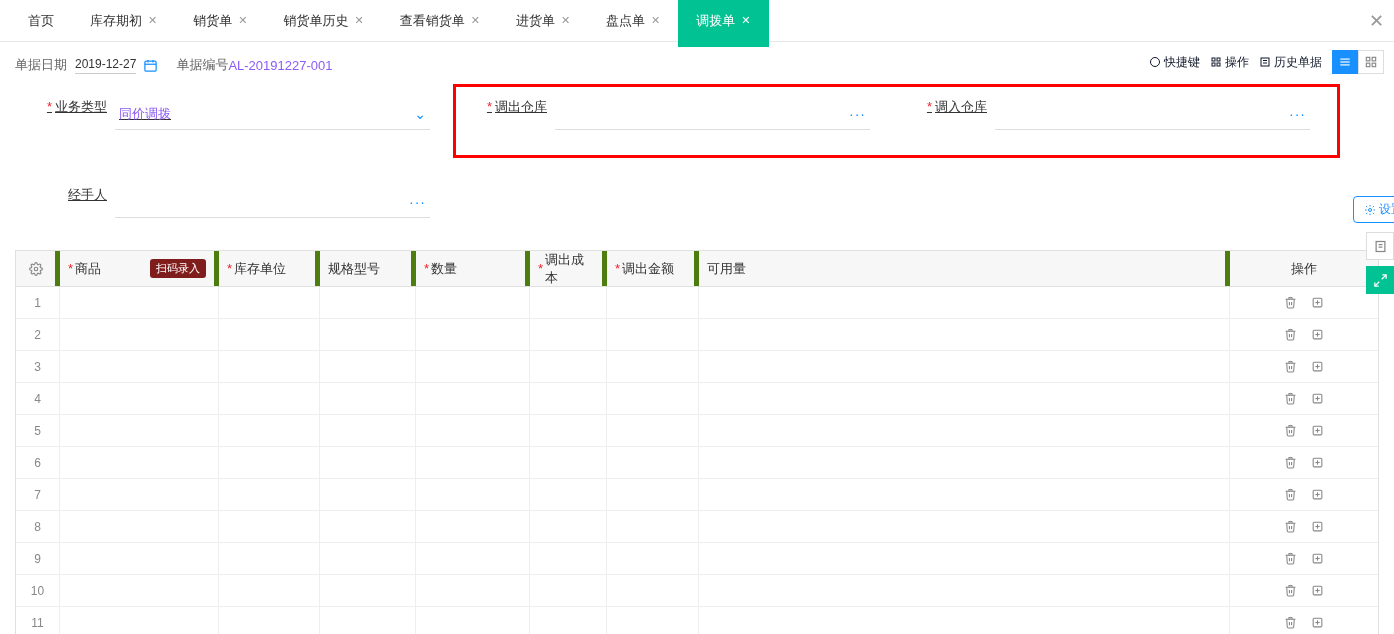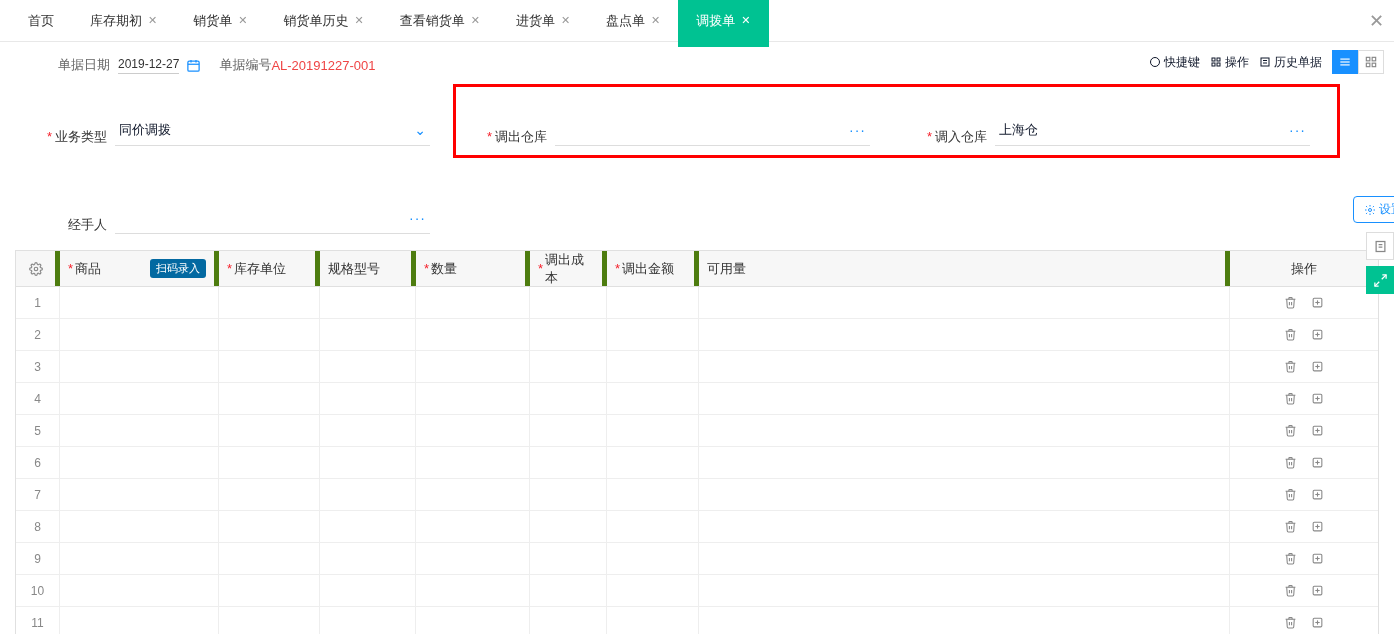--- a/index.html
+++ b/index.html
@@ -4,49 +4,49 @@
 <style>
 * { box-sizing: border-box; margin: 0; padding: 0; }
 body { font-family: "Microsoft YaHei", Arial, sans-serif; font-size: 13px; color: #333; background: #fff; width: 1394px; height: 634px; overflow: hidden; position: relative; }
 .tabs { display: flex; align-items: center; height: 42px; border-bottom: 1px solid #e8e8e8; padding-left: 10px; }
 .tab { padding: 0 18px; height: 52px; display: flex; align-items: center; cursor: pointer; color: #333; position: relative; }
 .tab.active { background: #00c292; color: #fff; }
 .tab-close { margin-left: 6px; font-size: 11px; color: #999; }
 .tab.active .tab-close { color: #fff; }
 .close-all { position: absolute; right: 10px; top: 10px; font-size: 18px; color: #999; cursor: pointer; }
 .header-row { display: flex; align-items: center; height: 46px; padding: 0 15px; position: relative; }
-.header-label { color: #666; margin-right: 8px; margin-left: 43px; }
+.header-label { color: #666; margin-right: 8px; }
 .date-val { font-size: 12px; color: #333; margin-right: 6px; border-bottom: 1px solid #ccc; padding-bottom: 2px; }
 .cal-icon { width: 16px; height: 16px; display: inline-flex; align-items: center; justify-content: center; color: #1890ff; margin-right: 18px; }
 .doc-num-label { color: #666; }
-.doc-num { color: #ef4444; }
+.doc-num { color: #8b5cf6; }
 .header-actions { position: absolute; right: 10px; top: 8px; display: flex; align-items: center; gap: 10px; }
 .action-link { color: #0f172a; font-size: 12px; cursor: pointer; display: flex; align-items: center; gap: 3px; }
 .view-toggle { display: flex; }
 .view-btn { width: 26px; height: 24px; border: 1px solid #ddd; display: flex; align-items: center; justify-content: center; cursor: pointer; }
 .view-btn.active { background: #1890ff; border-color: #1890ff; color: #fff; }
 .form-area { display: flex; padding: 10px 30px 0 30px; gap: 40px; flex-wrap: wrap; }
-.form-field { display: flex; align-items: flex-end; width: 400px; height: 48px; }
+.form-field { display: flex; align-items: flex-start; width: 400px; height: 48px; text-decoration: underline; }
 .field-label { width: 85px; text-align: right; color: #333; padding-right: 8px; }
 .req { color: #f5222d; margin-right: 3px; }
 .field-input { flex: 1; border-bottom: 1px solid #ddd; height: 32px; display: flex; align-items: center; position: relative; padding-left: 4px; }
-.field-input input { border: none; outline: none; width: 100%; font-size: 13px; color: #0f172a; background: transparent; }
+.field-input input { border: none; outline: none; width: 100%; font-size: 13px; color: #8b5cf6; background: transparent; }
 .field-input input::placeholder { color: #bbb; }
 .dropdown-arrow { position: absolute; right: 4px; color: #1890ff; font-size: 14px; }
 .more-dots { position: absolute; right: 4px; color: #1890ff; font-size: 14px; letter-spacing: 1px; }
 .highlight-box { position: absolute; border: 3px solid #ff0000; left: 453px; top: 84px; width: 887px; height: 74px; pointer-events: none; z-index: 5; }
 .settings-btn { position: absolute; right: -20px; top: 108px; border: 1px solid #1890ff; color: #1890ff; padding: 4px 10px; border-radius: 4px; font-size: 12px; cursor: pointer; display: flex; align-items: center; gap: 3px; z-index: 6; background: #fff; }
 .table-wrap { margin: 16px 15px 0 15px; position: relative; }
 .grid { border: 1px solid #e0e0e0; }
 .grid-header { display: flex; background: #f7f7f7; border-bottom: 1px solid #e0e0e0; height: 36px; }
 .gh { border-right: 5px solid #4d7c0f; display: flex; align-items: center; padding: 0 8px; font-size: 13px; color: #333; }
 .gh .req { margin-right: 2px; }
 .gh-gear { width: 44px; justify-content: center; color: #888; }
 .gh-product { width: 159px; justify-content: space-between; }
-.scan-badge { background: #0369a1; color: #fff; font-size: 11px; padding: 2px 6px; border-radius: 3px; }
+.scan-badge { background: #7f1d1d; color: #fff; font-size: 11px; padding: 2px 6px; border-radius: 3px; }
 .gh-unit { width: 101px; }
 .gh-spec { width: 96px; }
 .gh-qty { width: 114px; }
 .gh-cost { width: 77px; }
 .gh-amount { width: 92px; }
 .gh-avail { width: 531px; }
 .gh-op { flex: 1; justify-content: center; border-right: none; }
 .grid-body { max-height: 360px; overflow-y: auto; }
 .grid-row { display: flex; height: 32px; border-bottom: 1px solid #eee; }
 .gc { border-right: 1px solid #eee; display: flex; align-items: center; padding: 0 8px; font-size: 12px; color: #555; }
@@ -170,21 +170,20 @@
   </div>
   <div class="form-field">
     <div class="field-label"><span class="req">*</span><span>调出仓库</span></div>
     <div class="field-input">
       <span class="more-dots">···</span>
     </div>
   </div>
   <div class="form-field">
     <div class="field-label"><span class="req">*</span><span>调入仓库</span></div>
     <div class="field-input">
-      <input type="text" readonly="" value="上海仓" style="">
       <span class="more-dots">···</span>
     </div>
   </div>
   <div class="form-field">
     <div class="field-label"><span>经手人</span></div>
     <div class="field-input">
       <span class="more-dots">···</span>
     </div>
   </div>
   <div class="settings-btn">

